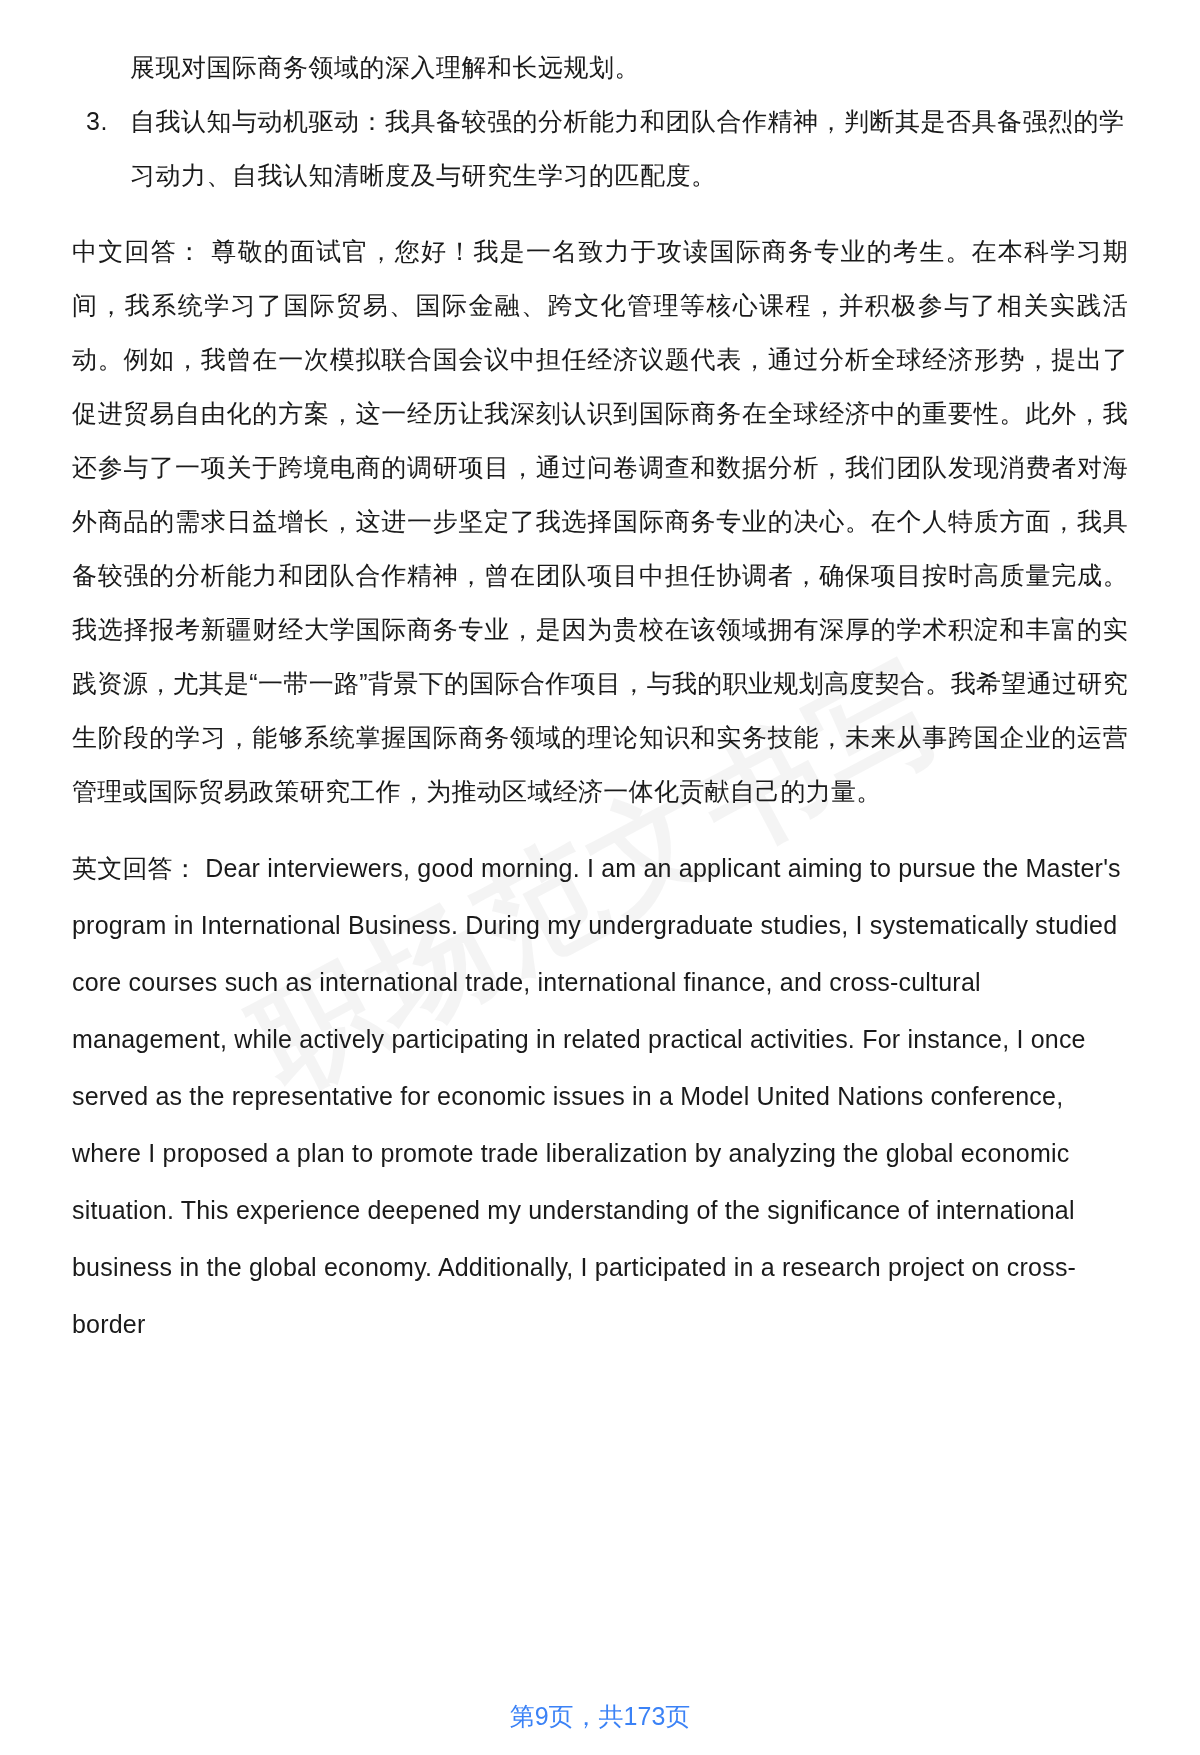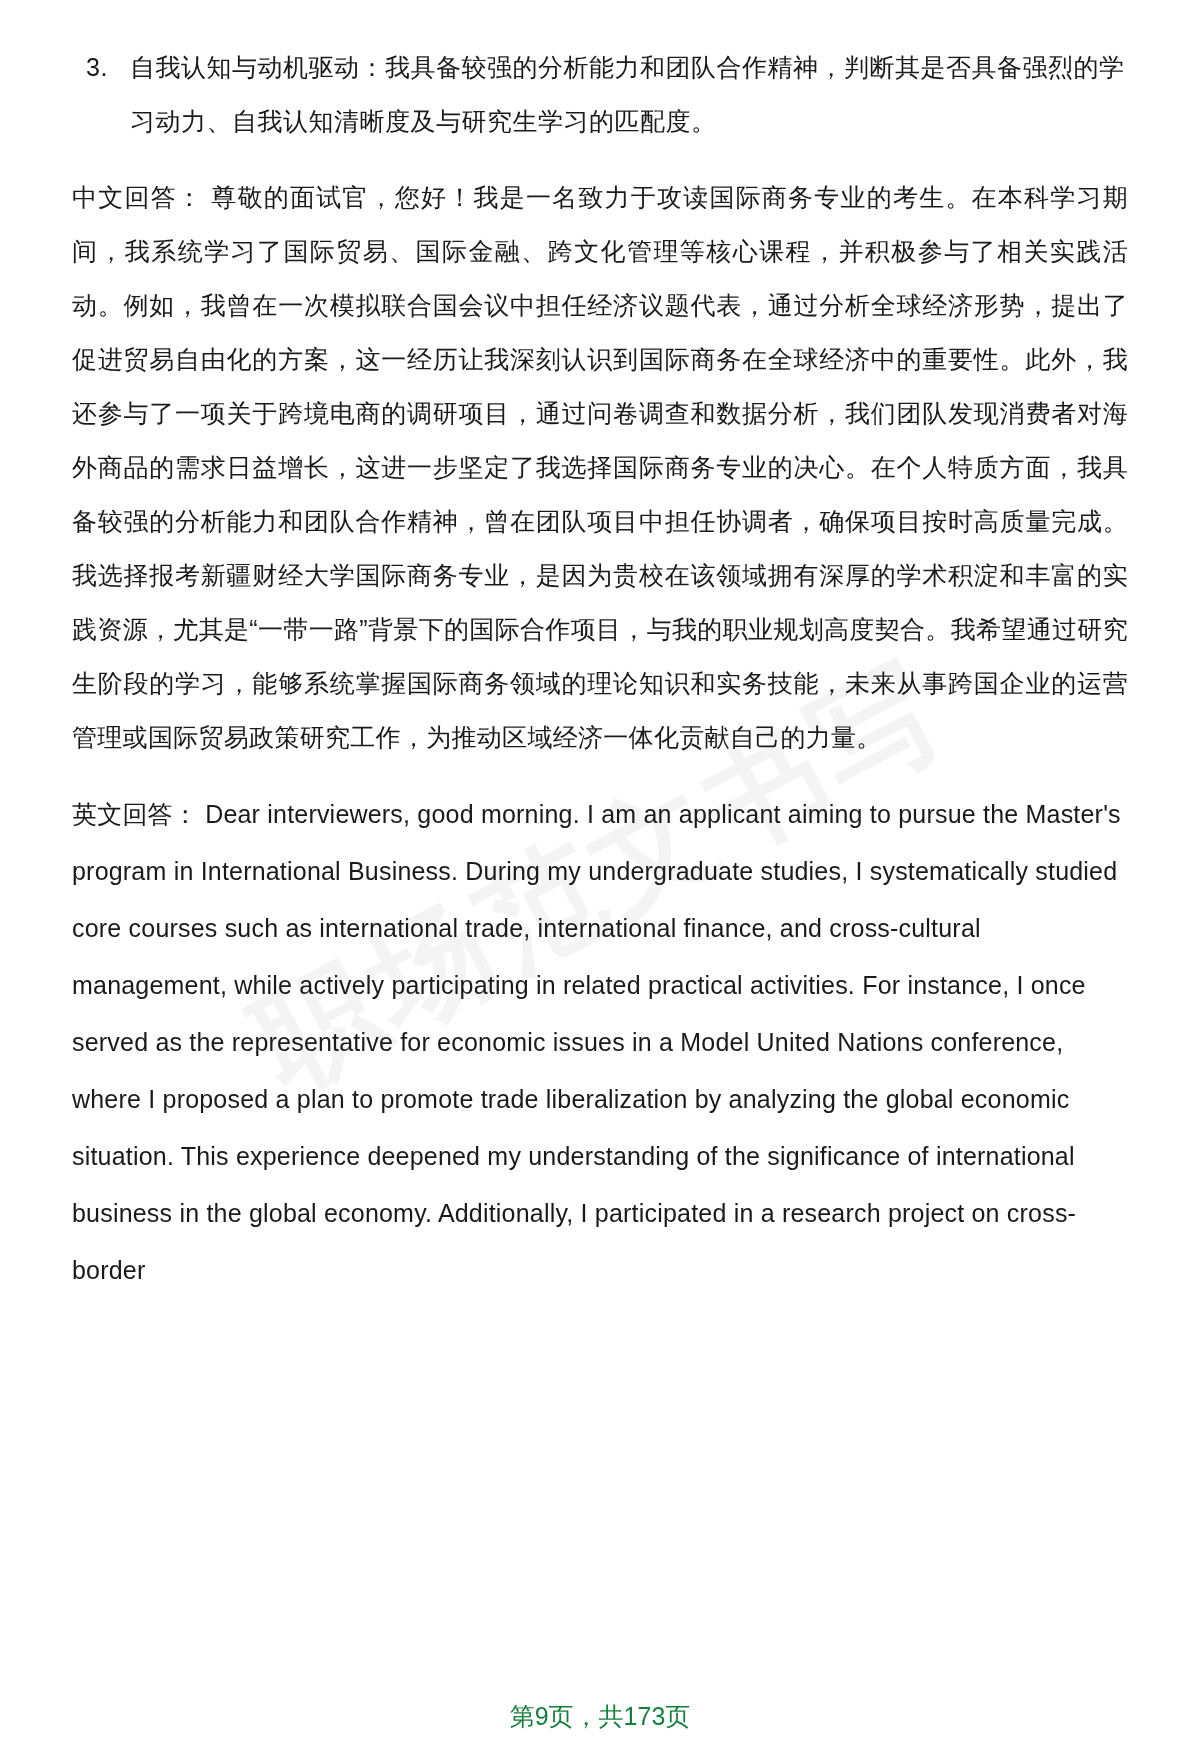--- a/index.html
+++ b/index.html
@@ -93,35 +93,36 @@
     white-space: nowrap;
   }
 
   .footer {
     position: absolute;
     left: 0;
     bottom: 22px;
     width: 1200px;
     text-align: center;
     font-size: 25px;
-    color: #15803d;
+    color: #3b82f6;
     z-index: 10;
   }
 </style>
 </head>
 <body>
 
 <div class="page">
 
   <div class="watermark">
     <span>职场范文书写</span>
   </div>
 
   <div class="content">
 
+    <p class="cont-line">展现对国际商务领域的深入理解和长远规划。</p>
 
     <ol class="numlist">
       <li>
         <span class="marker">3.</span>
         <span>自我认知与动机驱动：我具备较强的分析能力和团队合作精神，判断其是否具备强烈的学习动力、自我认知清晰度及与研究生学习的匹配度。</span>
       </li>
     </ol>
 
     <p class="para">
       <span class="label">中文回答：</span>

